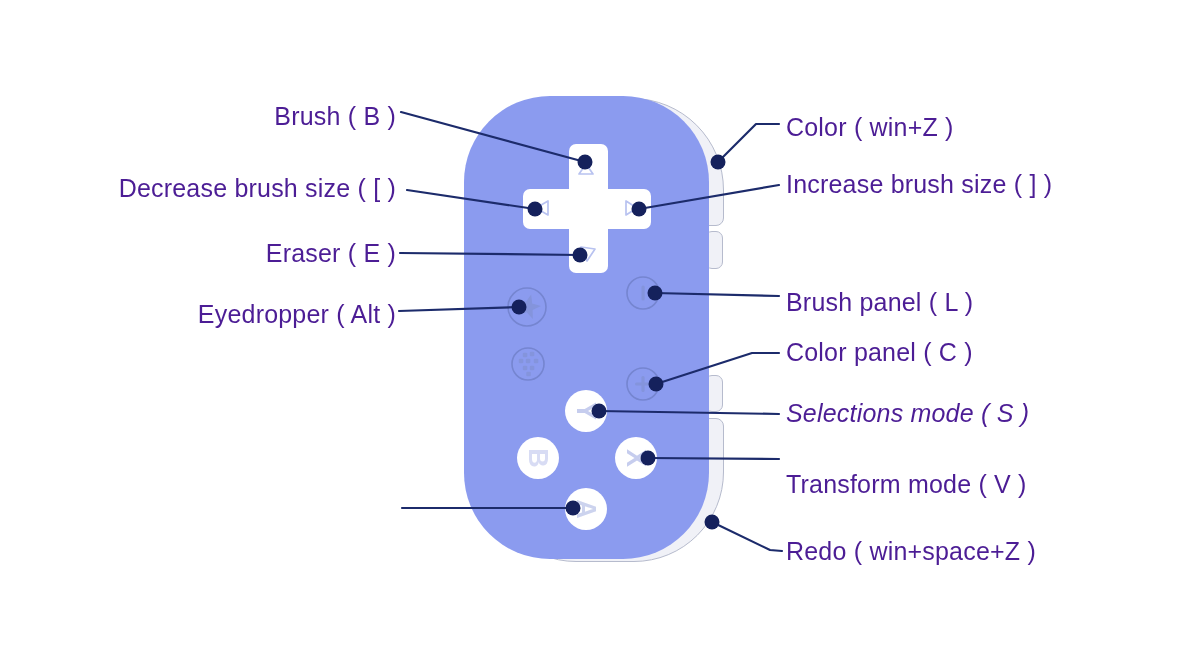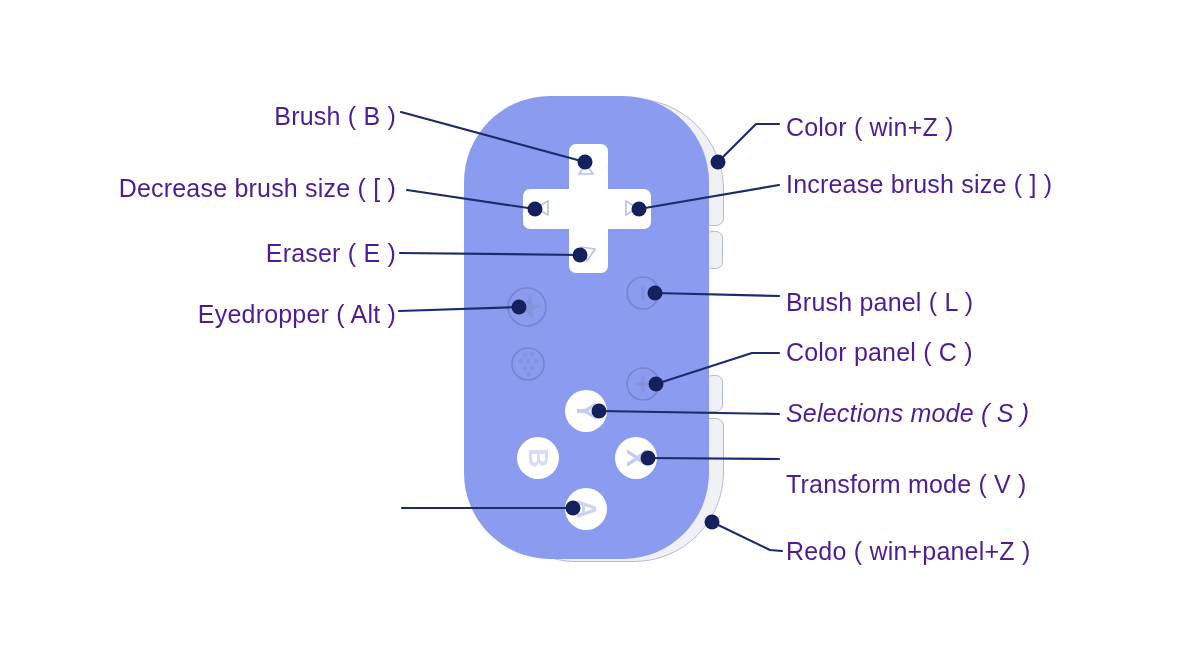--- a/index.html
+++ b/index.html
@@ -135,15 +135,15 @@
   <div class="lbl left lbl-eraser">Eraser ( E )</div>
   <div class="lbl left lbl-decrease">Decrease brush size ( [ )</div>
   <div class="lbl left lbl-eyedropper">Eyedropper ( Alt )</div>
 
   <div class="lbl right lbl-undo">Color ( win+Z )</div>
   <div class="lbl right lbl-increase">Increase brush size ( ] )</div>
   <div class="lbl right lbl-layers">Brush panel ( L )</div>
   <div class="lbl right lbl-color">Color panel ( C )</div>
   <div class="lbl right lbl-selections">Selections mode ( S )</div>
   <div class="lbl right lbl-transform">Transform mode ( V )</div>
-  <div class="lbl right lbl-redo">Redo ( win+panel+Z )</div>
+  <div class="lbl right lbl-redo">Redo ( win+space+Z )</div>
 
 </div>
 
 </body></html>

